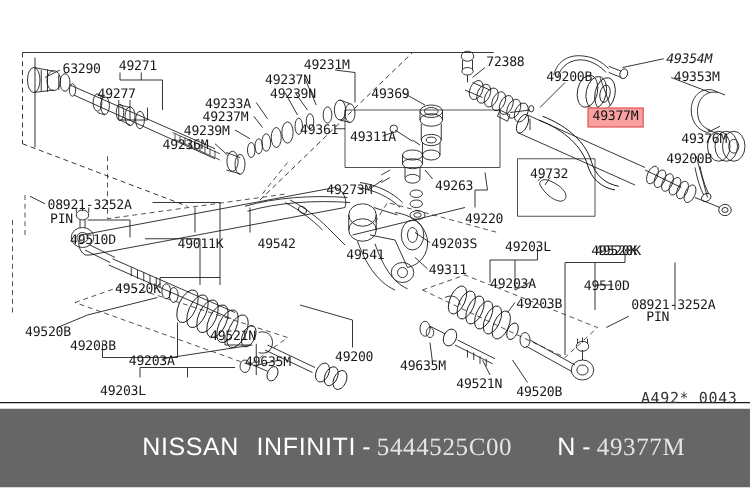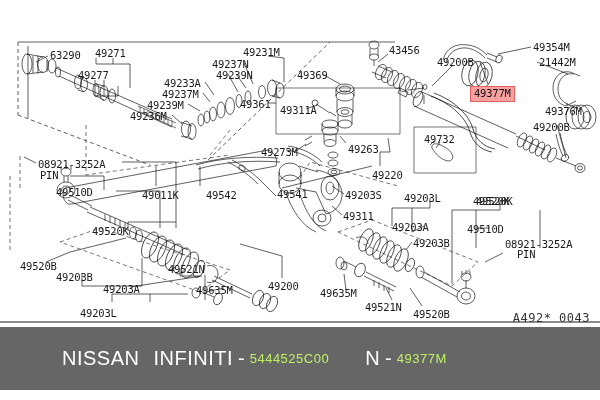--- a/index.html
+++ b/index.html
@@ -54,20 +54,21 @@
     background: #666666;
     color: #ffffff;
   }
   #footer-inner {
     position: absolute;
     left: 0; top: 0;
     width: 600px;
     height: 63px;
     display: flex;
     align-items: center;
+    justify-content: center;
   }
   .brand {
     font-family: "Liberation Sans", sans-serif;
     font-size: 20px;
     letter-spacing: 0.5px;
     color: #ffffff;
     margin-left: 62px;
   }
   .brand2 {
     font-family: "Liberation Sans", sans-serif;
@@ -76,24 +77,24 @@
     color: #ffffff;
     margin-left: 14px;
   }
   .dash {
     font-family: "Liberation Sans", sans-serif;
     font-size: 20px;
     color: #ffffff;
     margin: 0 5px;
   }
   .partnum {
-    font-family: Liberation Sans, sans-serif;
-    font-size: 13px;
+    font-family: Liberation Serif, serif;
+    font-size: 20px;
     letter-spacing: 0.5px;
-    color: #bef264;
+    color: #e5e5e5;
   }
   .refcode {
     font-family: "Liberation Sans", sans-serif;
     font-size: 20px;
     letter-spacing: 0.5px;
     color: #ffffff;
     margin-left: 36px;
   }
   #bottom-white {
     position: absolute;
@@ -549,38 +550,38 @@
         <div class="lbl" style="left: 164px; top: 78px;">49233A</div>
         <div class="lbl" style="left: 162px; top: 89px;">49237M</div>
         <div class="lbl" style="left: 147px; top: 100px;">49239M</div>
         <div class="lbl" style="left: 130px; top: 111px;">49236M</div>
         <div class="lbl" style="left: 216px; top: 70px;">49239N</div>
         <div class="lbl" style="left: 212px; top: 59px;">49237N</div>
         <div class="lbl" style="left: 243px; top: 47px;">49231M</div>
         <div class="lbl" style="left: 240px; top: 99px; text-align: center;">49361</div>
         <div class="lbl" style="left: 280px; top: 105px;">49311A</div>
         <div class="lbl" style="left: 297px; top: 70px;">49369</div>
-        <div class="lbl" style="left: 389px; top: 45px;">43456</div>
+        <div class="lbl" style="left: 389px; top: 45px;">72388</div>
         <div class="lbl" style="left: 437px; top: 57px;">49200B</div>
-        <div class="lbl" style="left: 533px; top: 42px;">49354M</div>
-        <div class="lbl" style="left: 539px; top: 57px;">21442M</div>
+        <div class="lbl" style="left: 533px; top: 42px; font-style: italic;">49354M</div>
+        <div class="lbl" style="left: 539px; top: 57px;">49353M</div>
         <div class="lbl hl" style="left: 470px; top: 86px;">49377M</div>
         <div class="lbl" style="left: 545px; top: 106px;">49376M</div>
         <div class="lbl" style="left: 533px; top: 122px;">49200B</div>
         <div class="lbl" style="left: 424px; top: 134px;">49732</div>
         <div class="lbl" style="left: 348px; top: 144px;">49263</div>
         <div class="lbl" style="left: 372px; top: 170px;">49220</div>
         <div class="lbl" style="left: 261px; top: 147px;">49273M</div>
         <div class="lbl" style="left: 38px; top: 159px;">08921-3252A</div>
         <div class="lbl" style="left: 40px; top: 170px;">PIN</div>
         <div class="lbl" style="left: 56px; top: 187px;">49510D</div>
         <div class="lbl" style="left: 92px; top: 226px;">49520K</div>
         <div class="lbl" style="left: 142px; top: 190px;">49011K</div>
         <div class="lbl" style="left: 186px; top: 190px; margin-left: 20px;">49542</div>
-        <div class="lbl" style="left: 277px; top: 189px;">49541</div>
+        <div class="lbl" style="left: 277px; top: 199px;">49541</div>
         <div class="lbl" style="left: 345px; top: 190px;">49203S</div>
         <div class="lbl" style="left: 343px; top: 211px;">49311</div>
         <div class="lbl" style="left: 404px; top: 193px;">49203L</div>
         <div class="lbl" style="left: 392px; top: 222px;">49203A</div>
         <div class="lbl" style="left: 413px; top: 238px;">49203B</div>
         <div class="lbl" style="left: 476px; top: 196px;">49520K</div>
         <div class="lbl" style="left: 467px; top: 224px;">49510D</div>
         <div class="lbl" style="left: 505px; top: 239px;">08921-3252A</div>
         <div class="lbl" style="left: 517px; top: 249px;">PIN</div>
         <div class="lbl" style="left: 20px; top: 261px;">49520B</div>

